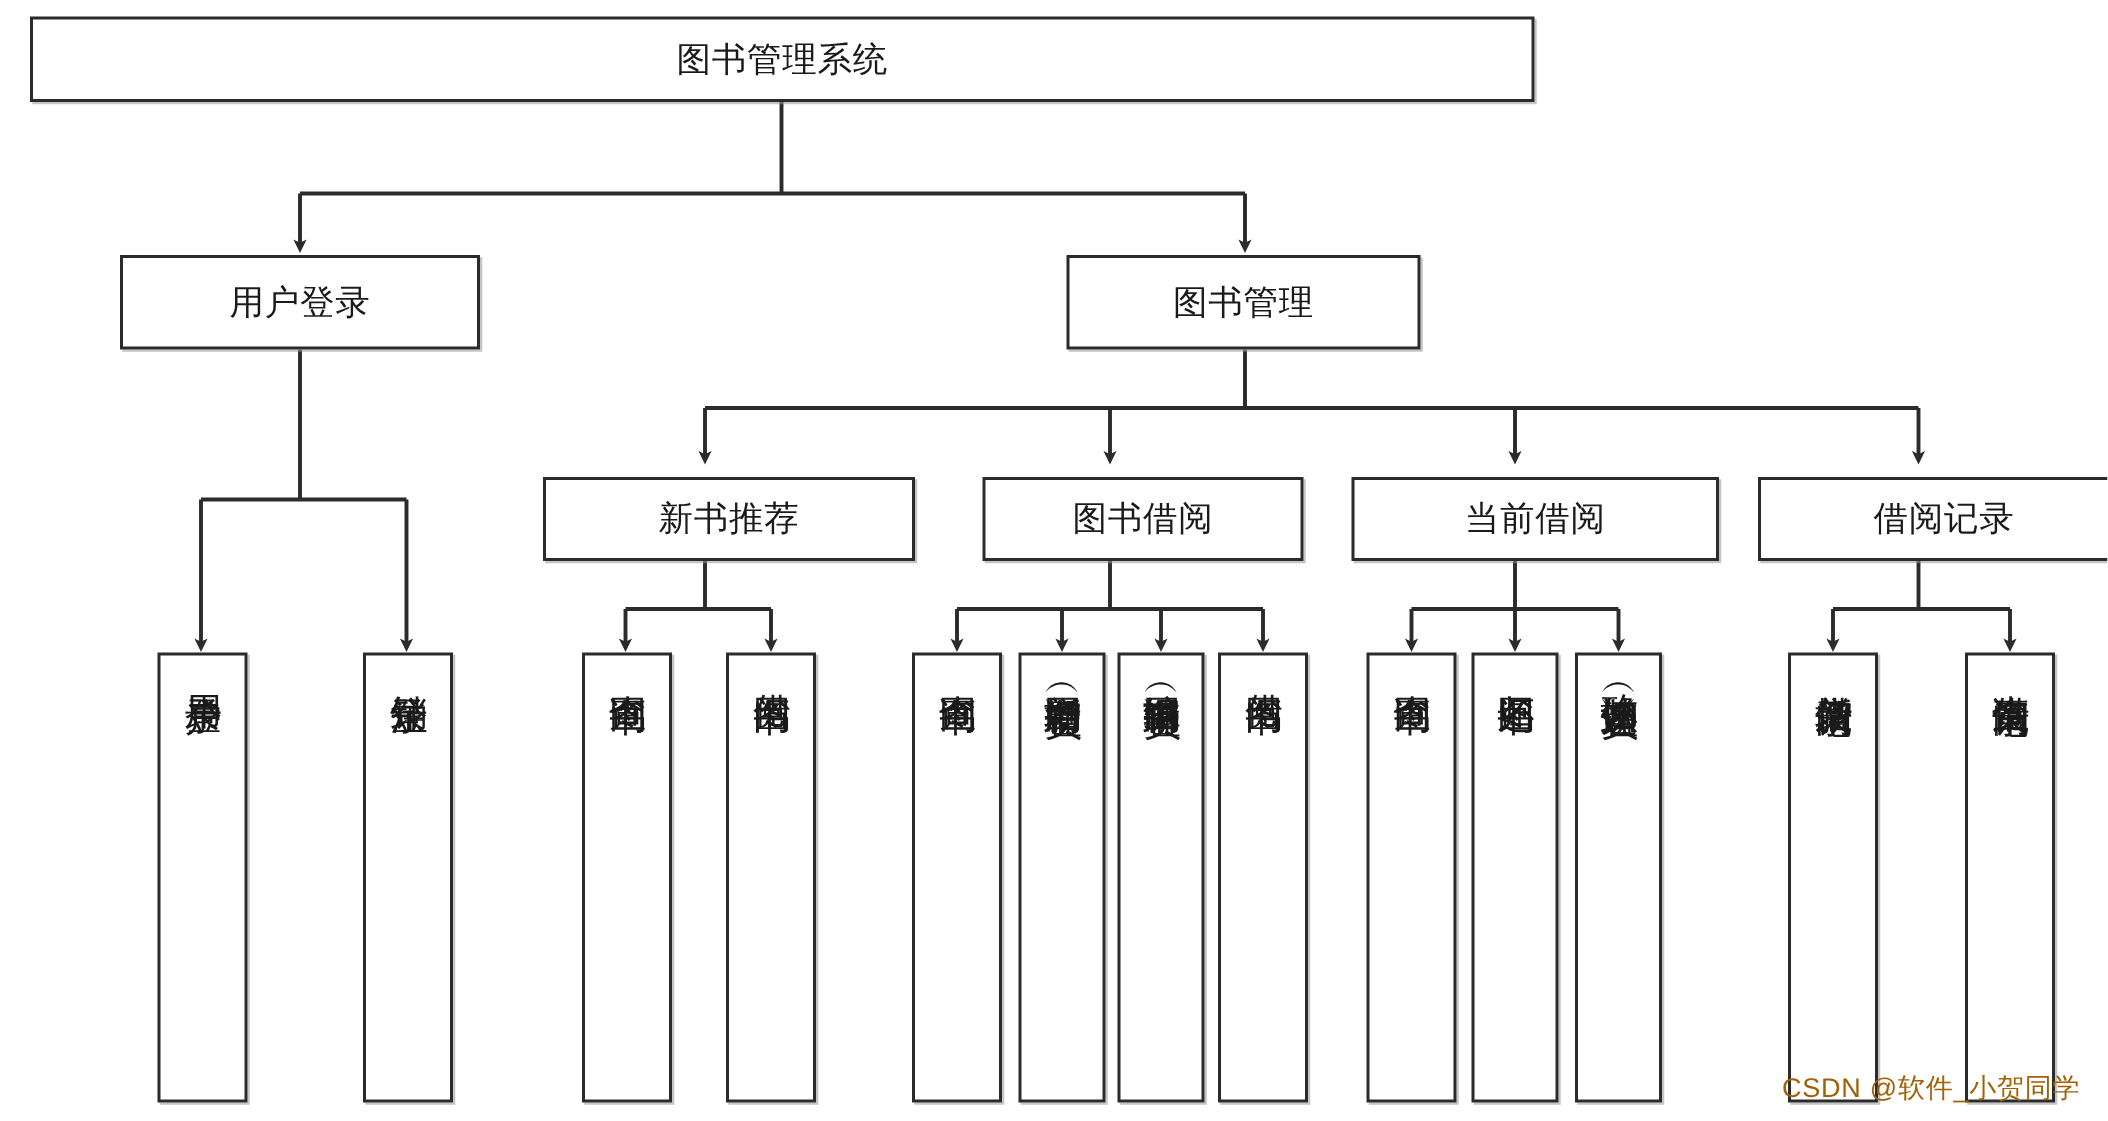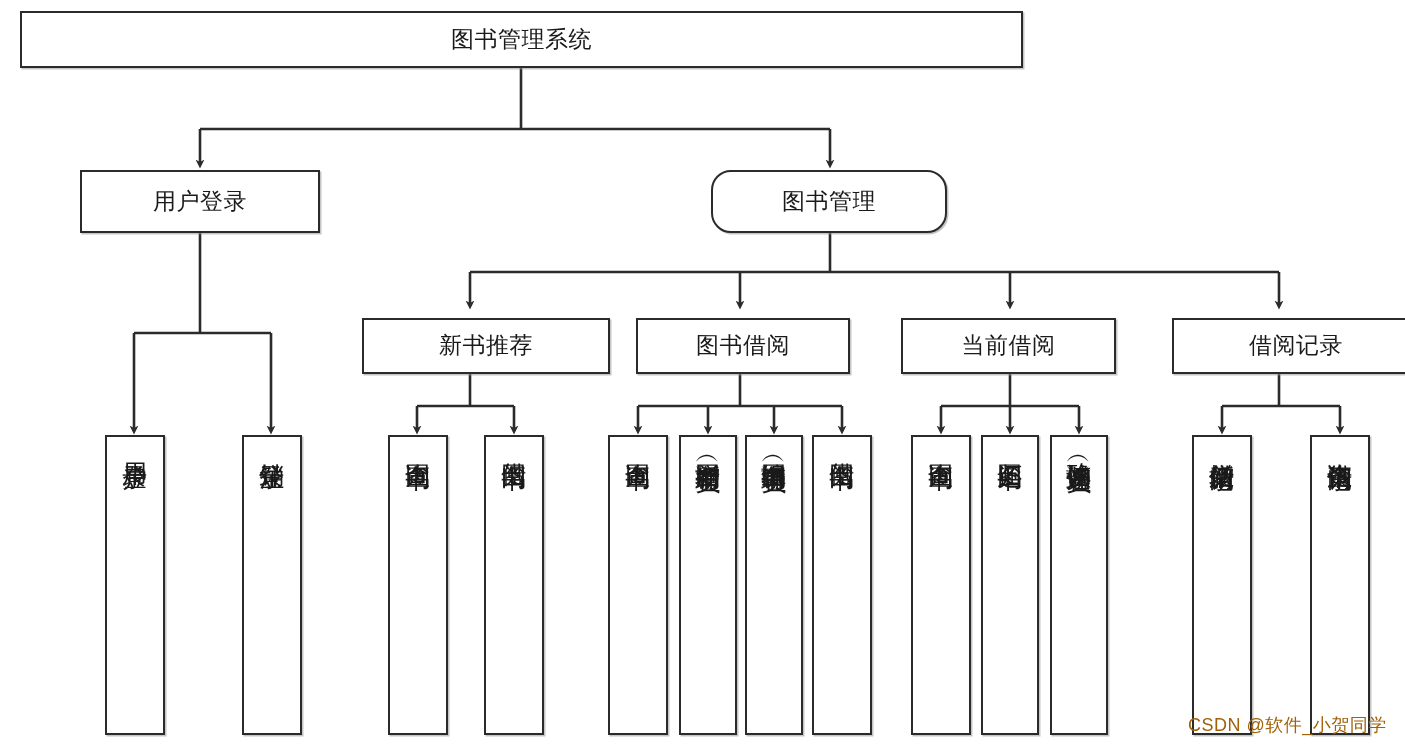--- a/index.html
+++ b/index.html
@@ -127,31 +127,31 @@
     </g>
   </svg>
 
   <div class="node root h" style="left:20px; top:11px; width:1003px; height:57px;">
     <span class="label">图书管理系统</span>
   </div>
 
   <div class="node h" style="left:80px; top:170px; width:240px; height:63px;">
     <span class="label">用户登录</span>
   </div>
-  <div class="node h" style="left:711px; top:170px; width:236px; height:63px;border-radius:20px;">
+  <div class="node h" style="left:711px; top:170px; width:236px; height:63px;">
     <span class="label">图书管理</span>
   </div>
 
   <div class="node h" style="left:362px; top:318px; width:248px; height:56px;">
     <span class="label">新书推荐</span>
   </div>
-  <div class="node h" style="left:636px; top:318px; width:214px; height:56px;">
+  <div class="node h" style="left:655px; top:318px; width:214px; height:56px;">
     <span class="label">图书借阅</span>
   </div>
-  <div class="node h" style="left:901px; top:318px; width:215px; height:56px;">
+  <div class="node h" style="left:901px; top:318px; width:245px; height:56px;">
     <span class="label">当前借阅</span>
   </div>
   <div class="node h" style="left:1172px; top:318px; width:248px; height:56px;">
     <span class="label">借阅记录</span>
   </div>
 
   <div class="node v" style="left:105px; top:435px; width:60px; height:300px;">
     <span class="label">用户登录</span>
   </div>
   <div class="node v" style="left:242px; top:435px; width:60px; height:300px;">

